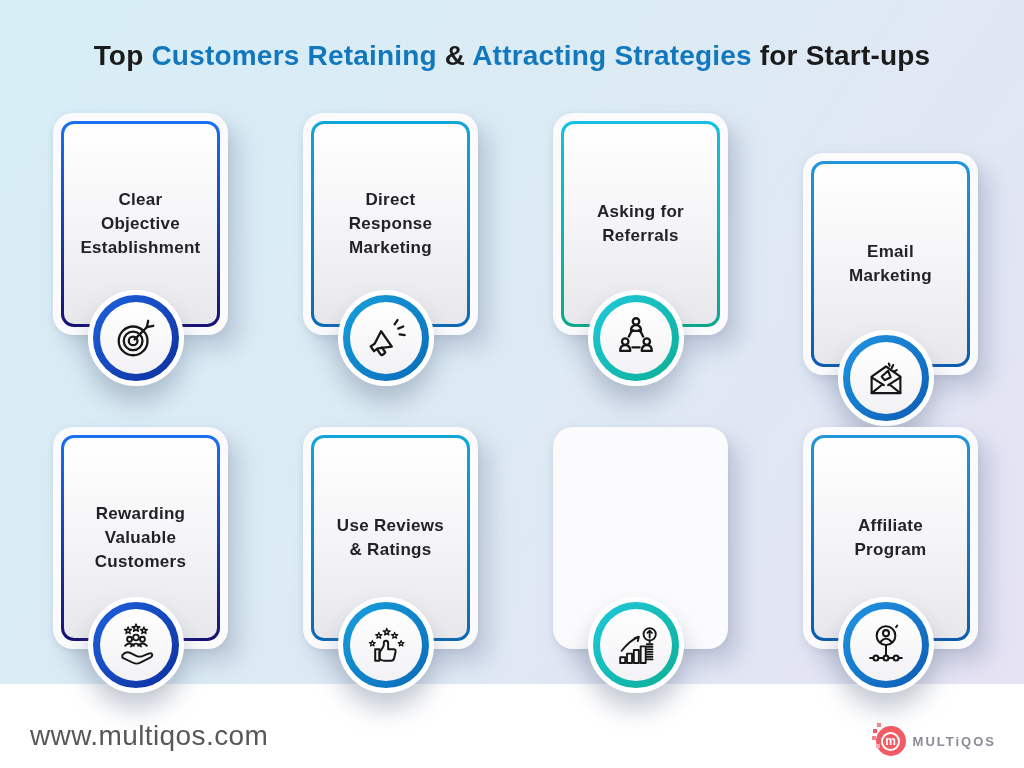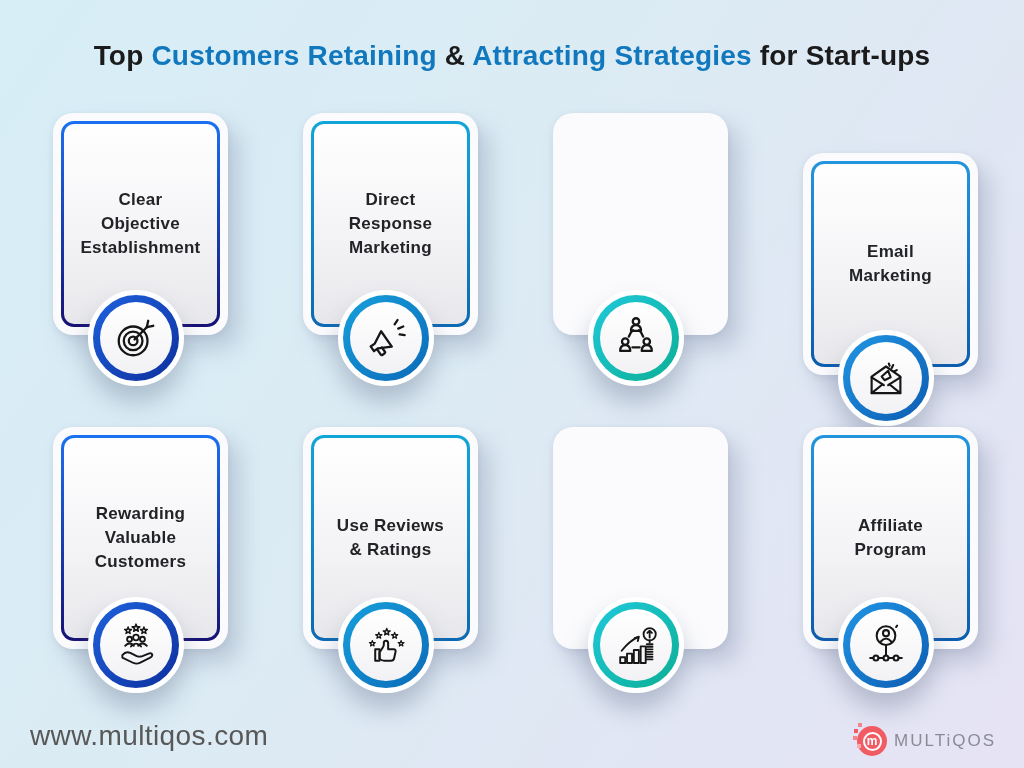--- a/index.html
+++ b/index.html
@@ -1,20 +1,20 @@
 <!DOCTYPE html>
 <html><head>
 <meta charset="utf-8">
 <style>
   * { margin:0; padding:0; box-sizing:border-box; }
   html,body { width:1024px; height:768px; overflow:hidden; }
   body { font-family:"Liberation Sans", sans-serif; }
 
   .canvas {
-    position:relative; width:1024px; height:768px;
+    position:relative; width:1024px; height:684px;
     background:linear-gradient(125deg,#d7eef7 0%,#dcebf4 45%,#e6e3f4 100%);
   }
 
   .main-title {
     position:absolute; top:40px; left:0; width:100%;
     text-align:center; font-size:28px; font-weight:700; letter-spacing:.2px;
   }
 
   .card {
     position:absolute; width:175px; height:222px;
@@ -68,21 +68,21 @@
     content:""; position:absolute; left:-3px; top:3px; width:4px; height:4px;
     background:#f15b63;
     box-shadow:4px -6px 0 #f4838a, -1px 7px 0 #f4838a, 3px 15px 0 #f8aab0;
   }
   .brand-m {
     width:19px; height:19px; border:2px solid #ffffff; border-radius:50%;
     color:#ffffff; font-size:12px; font-weight:700;
     display:flex; align-items:center; justify-content:center; line-height:1;
   }
   .brand-text {
-    font-size:17px; font-weight:400; letter-spacing:2px; color:#8b8b97;
+    font-size:13px; font-weight:700; letter-spacing:2px; color:#8b8b97;
   }
 </style>
 </head>
 <body>
 
 <div class="canvas">
 
   <h1 class="main-title"><span class="t-dark" style="color: rgb(27, 27, 27);">Top </span><span class="t-accent" style="color: rgb(18, 120, 190);">Customers Retaining</span><span class="t-dark" style="color: rgb(27, 27, 27);"> &amp; </span><span class="t-accent" style="color: rgb(18, 120, 190);">Attracting Strategies</span><span class="t-dark" style="color: rgb(27, 27, 27);"> for Start-ups</span></h1>
 
   <div class="card row1" style="left: 53px; top: 113px; --border-top: #1b70f2; --border-bottom: #171173; --ring-top: #1e62dd; --ring-bottom: #0e2f9e;">
@@ -124,20 +124,26 @@
           </g>
           <path d="M44 13 l4 -6"></path>
           <path d="M49 19 l7 -3"></path>
           <path d="M51 27 l7 1"></path>
         </svg>
       </div>
     </div>
   </div>
 
   <div class="card row1" style="left: 553px; top: 113px; --border-top: #12c1e4; --border-bottom: #0aa88c; --ring-top: #1fc9db; --ring-bottom: #0caf95;">
+    <div class="card-border">
+      <div class="card-inner">
+        <div class="card-label">Asking for
+Referrals</div>
+      </div>
+    </div>
     <div class="badge">
       <div class="badge-inner">
         <svg viewBox="0 0 64 64" width="46" height="46" fill="none" stroke="#161616" stroke-width="3.2" stroke-linecap="round" stroke-linejoin="round">
           <circle cx="32" cy="9" r="4.5"></circle>
           <path d="M25 22 q0 -8 7 -8 q7 0 7 8 z"></path>
           <circle cx="17" cy="37" r="4.5"></circle>
           <path d="M10 50 q0 -8 7 -8 q7 0 7 8 z"></path>
           <circle cx="47" cy="37" r="4.5"></circle>
           <path d="M40 50 q0 -8 7 -8 q7 0 7 8 z"></path>
           <path d="M22 30 q2 -6 6 -9"></path>

